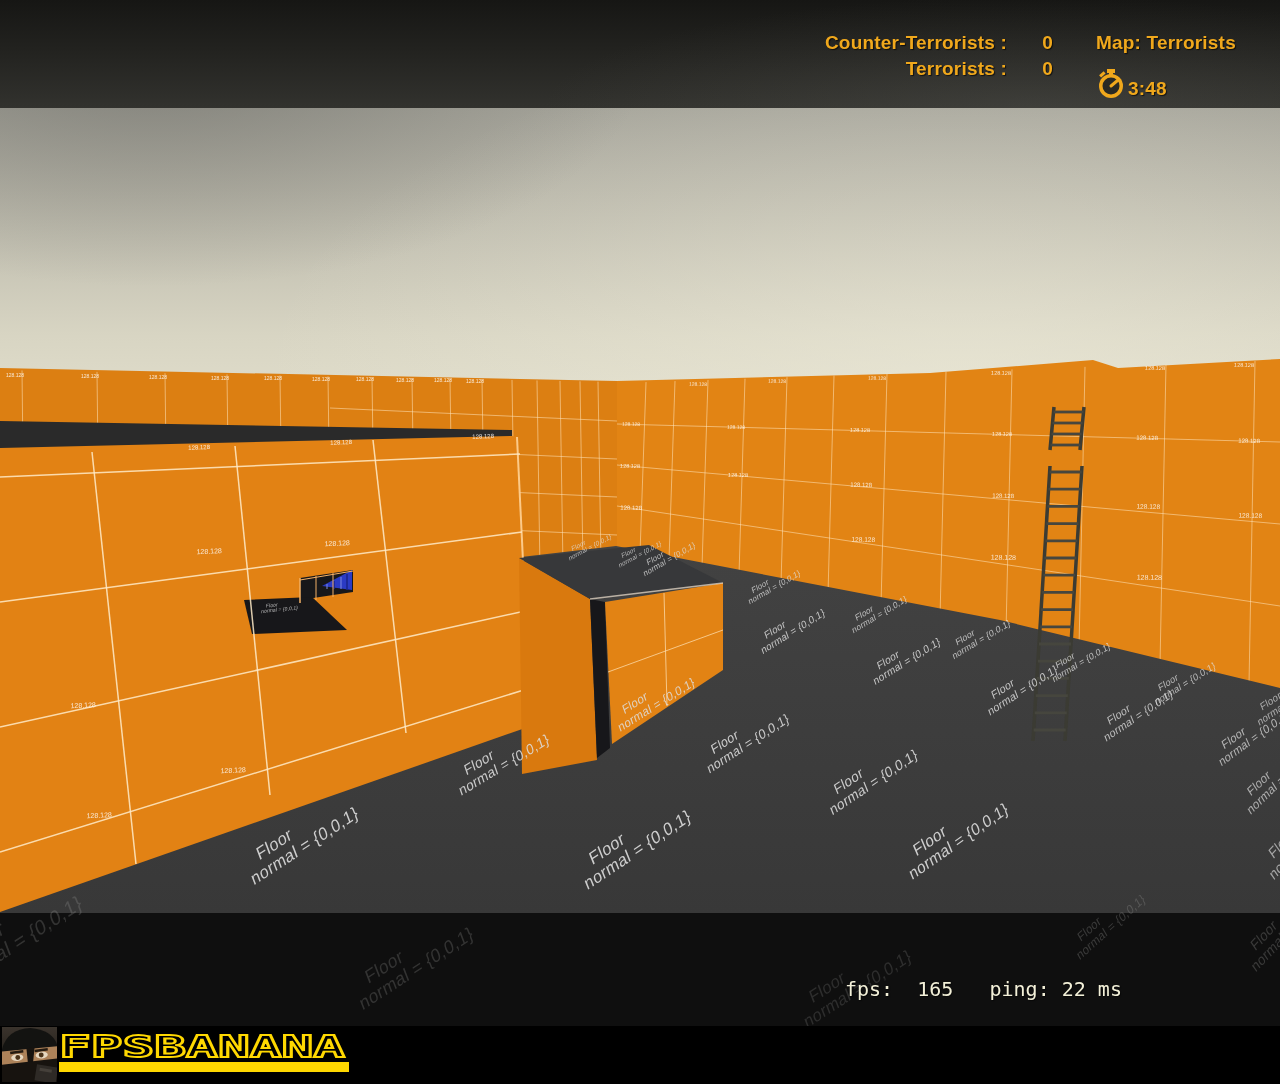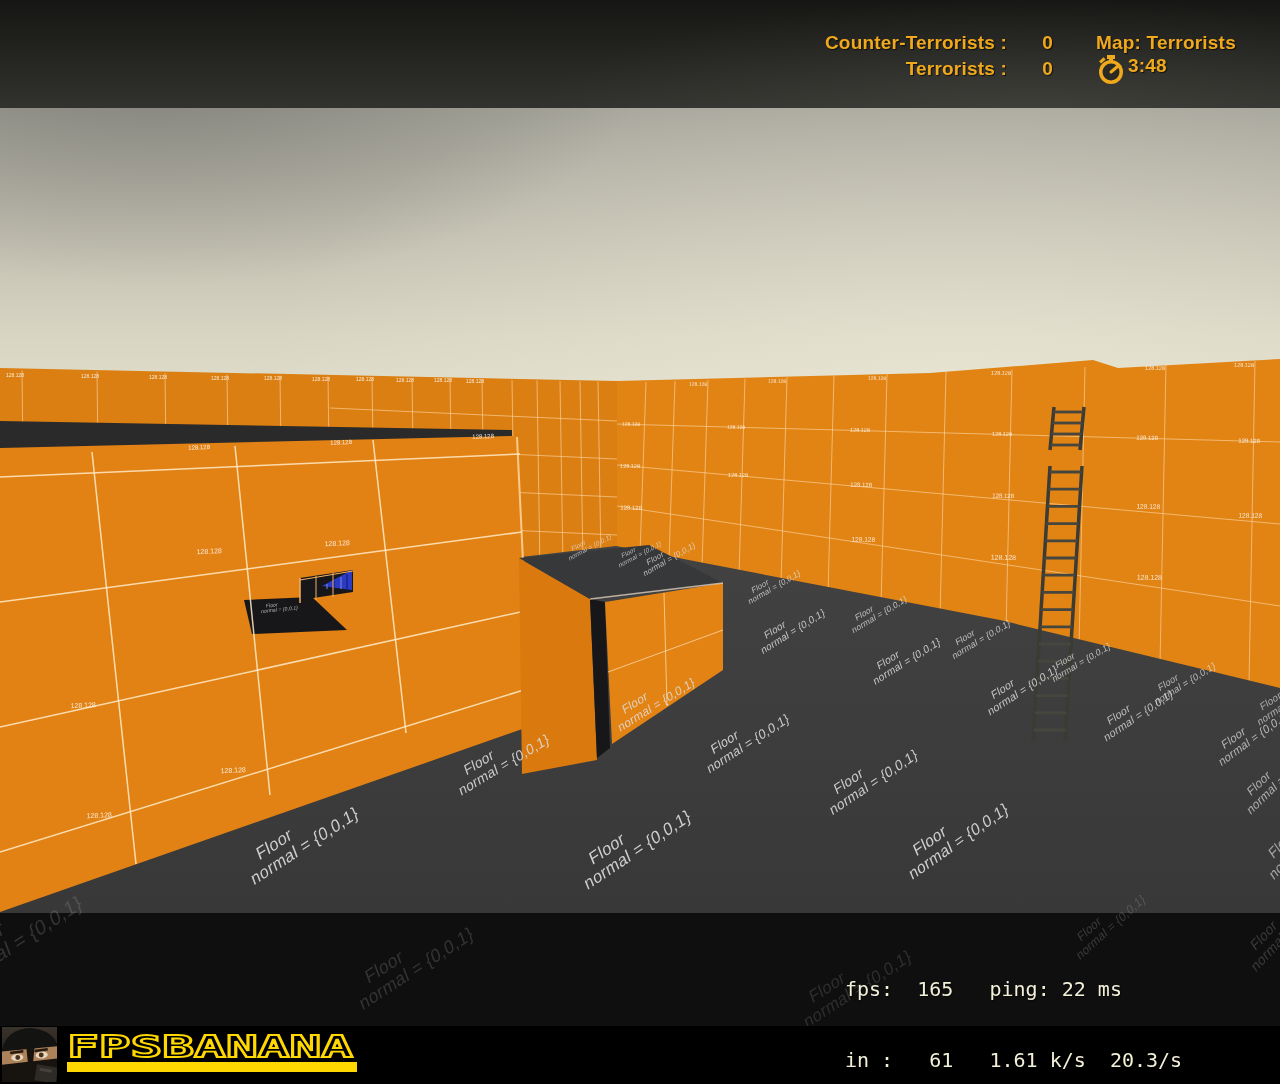--- a/index.html
+++ b/index.html
@@ -25,27 +25,27 @@
            background:
              radial-gradient(ellipse 700px 160px at 80% 100%, rgba(96,96,90,0.28), rgba(96,96,90,0) 70%),
              linear-gradient(180deg,#161614 0%,#22221F 45%,#32322E 100%); padding-left: 11px;}
   .hud-gold{font-weight:bold;font-size:19px;line-height:21px;color:#F0A81C;
             text-shadow:1px 1px 1px rgba(0,0,0,0.65);letter-spacing:0.2px;}
   .score-col{position:absolute;top:32px;left:0;width:1053px;display:flex;flex-direction:column;
              gap:5px;align-items:flex-end;}
   .score-row{display:flex;}
   .score-val{width:46px;text-align:right;}
   .map-col{position:absolute;top:32px;left:1096px;}
-  .timer-row{display:flex;align-items:flex-start;margin-top:2px;height:30px;}
+  .timer-row{display:flex;align-items:flex-end;margin-top:16px;height:30px;}
   .timer-row .tval{margin-left:2px;}
   .netgraph{position:absolute;left:845px;top:931px;z-index:7;
             font-family:"DejaVu Sans Mono",monospace;font-size:20px;line-height:23.5px;
             color:#F3F0D8;white-space:pre;text-shadow:1px 1px 1px rgba(0,0,0,0.5);}
   .watermark{position:absolute;left:2px;top:1027px;z-index:8;display:flex;align-items:flex-start;}
-  .logo-wrap{margin-left:8px;margin-top:4px;}
+  .logo-wrap{margin-left:0;margin-top:4px;}
   .tick{fill:rgba(255,255,255,0.82);font-family:"Liberation Sans",sans-serif;}
   .wallA{fill:#DC7F12;} .wallB{fill:#E28414;} .lwall{fill:#E28214;}
   .roof{fill:#2A2A2A;} .ptop{fill:#37383A;} .ppost{fill:#D9790E;} .pface{fill:#E28314;}
   .dark{fill:#17171A;}
 </style>
 </head>
 <body>
 
 <div class="stage">
 
@@ -362,21 +362,20 @@
           <circle cx="15" cy="17" r="8.5" fill="#2A2A24"></circle>
           <path d="M15,17 L21.5,11.5" stroke="#F0A81C" stroke-width="3" stroke-linecap="round"></path>
         </svg>
         <span class="hud-gold tval">3:48</span>
       </div>
     </div>
   </div>
 
   <div class="netgraph">
     <div>fps:  165   ping: 22 ms</div>
-    <div>in :   61   1.61 k/s  20.3/s</div>
     
     
   </div>
 
   <div class="watermark">
     <svg width="55" height="55" viewBox="0 0 54 54">
       <rect width="54" height="54" fill="url(#gav)"></rect>
       <path d="M0,22 Q5,2 28,1 Q49,3 54,17 L54,26 L0,30 Z" fill="#131311"></path>
       <path d="M0,24 L54,19 L54,34 L0,40 Z" fill="#AD8259"></path>
       <path d="M24,21 L32,20 L30,40 L26,41 Z" fill="#17130F"></path>

